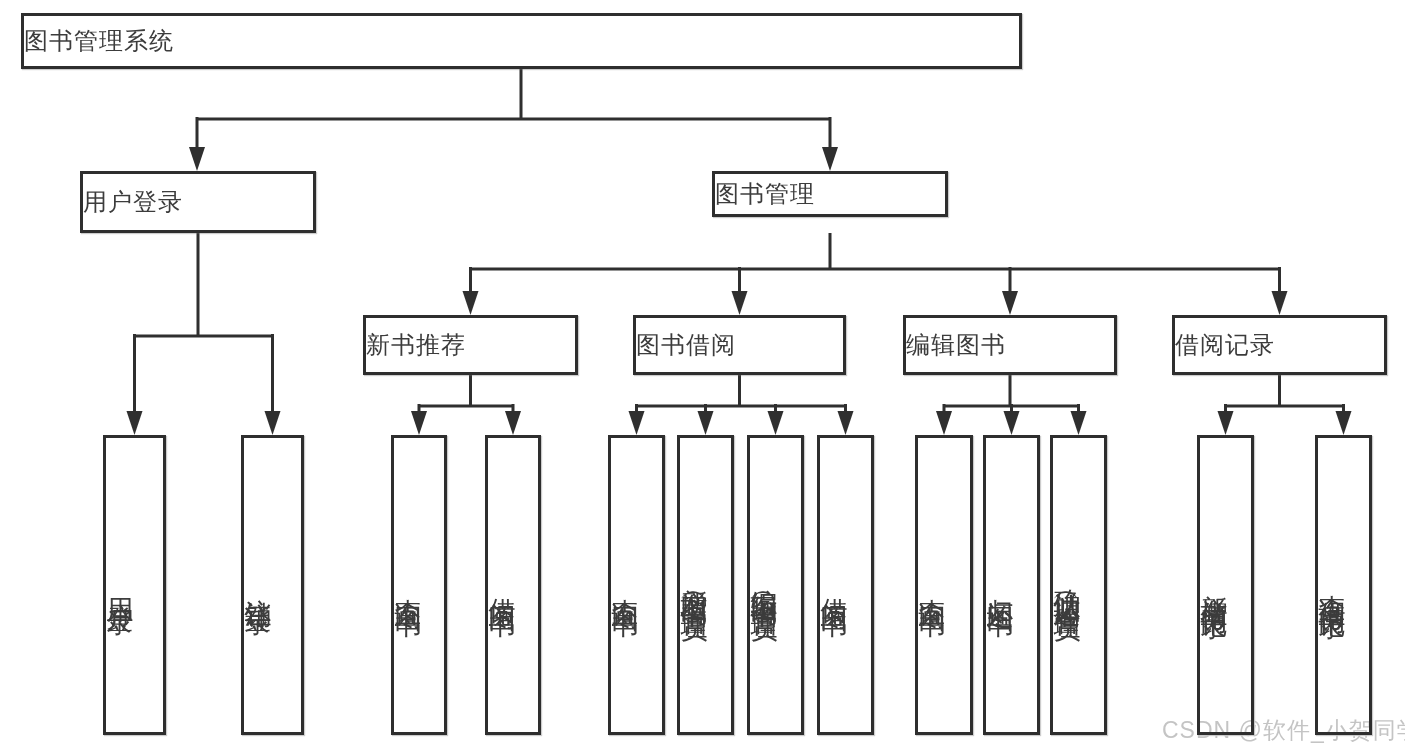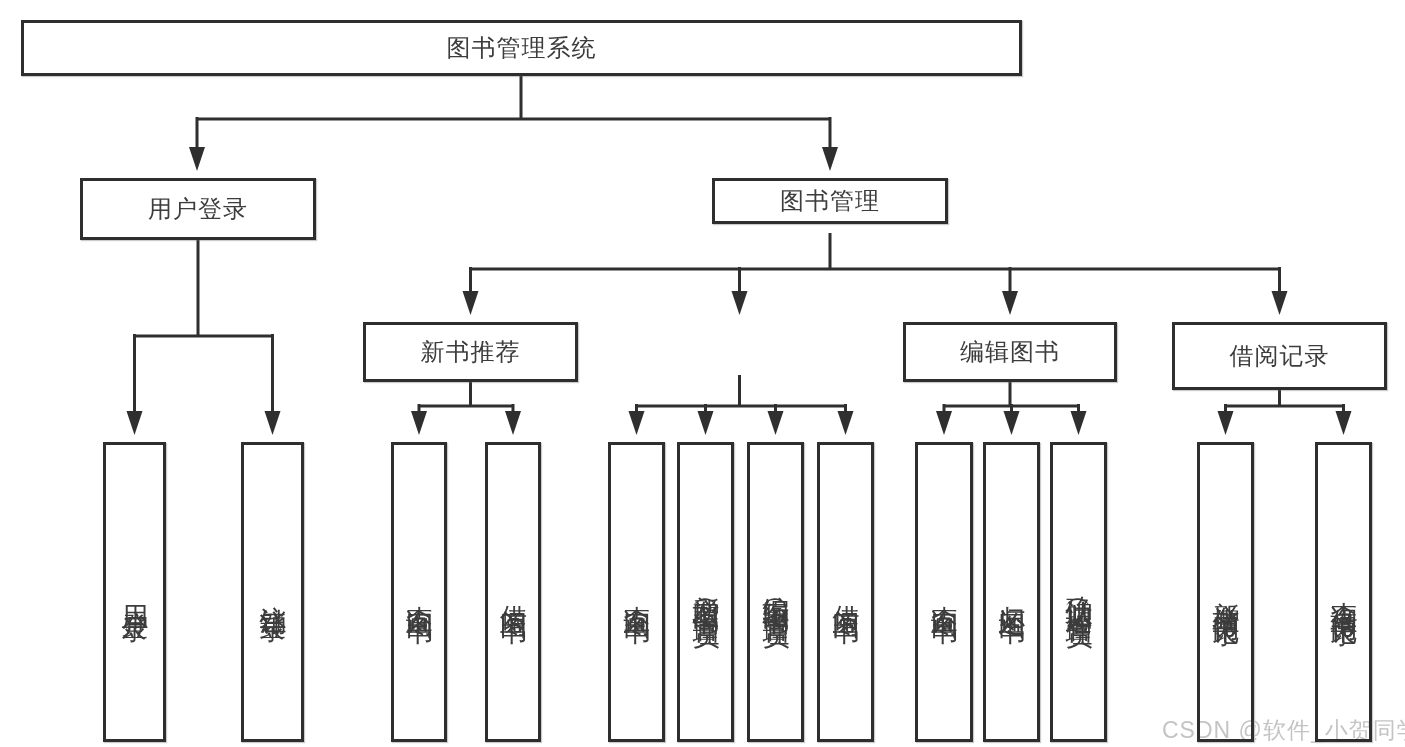--- a/index.html
+++ b/index.html
@@ -12,24 +12,23 @@
   html,body{margin:0;padding:0;background:var(--background);}
   .stage{
     position:relative;width:1405px;height:747px;background:var(--background);
     font-family:"Liberation Sans","DejaVu Sans",sans-serif;color:var(--text);
     overflow:hidden;
   }
   .connectors{position:absolute;left:0;top:0;width:1405px;height:747px;color:var(--line);z-index:1;}
   .node{
     position:absolute;box-sizing:border-box;background:#fff;
     border:3px solid var(--box-border);
-    display:flex;align-items:center;justify-content:center;
+    display:flex;align-items:center;justify-content:flex-start;
     box-shadow:1px 1px 1px rgba(110,110,110,.35);
     z-index:2;
-    margin-top:7px;
   }
   .hnode .lbl{font-size:24px;letter-spacing:1px;line-height:1;white-space:nowrap;}
   .vnode .lbl{
     writing-mode:vertical-rl;
     font-size:27px;line-height:1;letter-spacing:4px;white-space:nowrap;
   }
   .watermark{
     position:absolute;left:1162px;top:715px;z-index:5;
     font-size:23px;letter-spacing:1px;color:var(--watermark);
     mix-blend-mode:darken;white-space:nowrap;
@@ -80,24 +79,27 @@
   <div class="node hnode" style="left:80px;top:171px;width:236px;height:62px">
     <span class="lbl">用户登录</span>
   </div>
   <div class="node hnode" style="left:712px;top:171px;width:236px;height:46px">
     <span class="lbl">图书管理</span>
   </div>
 
   <div class="node hnode" style="left:363px;top:315px;width:215px;height:60px">
     <span class="lbl">新书推荐</span>
   </div>
+  <div class="node hnode" style="left:633px;top:315px;width:213px;height:60px">
+    <span class="lbl">图书借阅</span>
+  </div>
   <div class="node hnode" style="left:903px;top:315px;width:214px;height:60px">
     <span class="lbl">编辑图书</span>
   </div>
-  <div class="node hnode" style="left:1172px;top:315px;width:215px;height:68px">
+  <div class="node hnode" style="left:1172px;top:315px;width:215px;height:60px">
     <span class="lbl">借阅记录</span>
   </div>
 
   <div class="node vnode" style="left:103px;top:435px;width:63px;height:300px">
     <span class="lbl">用户登录</span>
   </div>
   <div class="node vnode" style="left:241px;top:435px;width:63px;height:300px">
     <span class="lbl">注销登录</span>
   </div>
 

